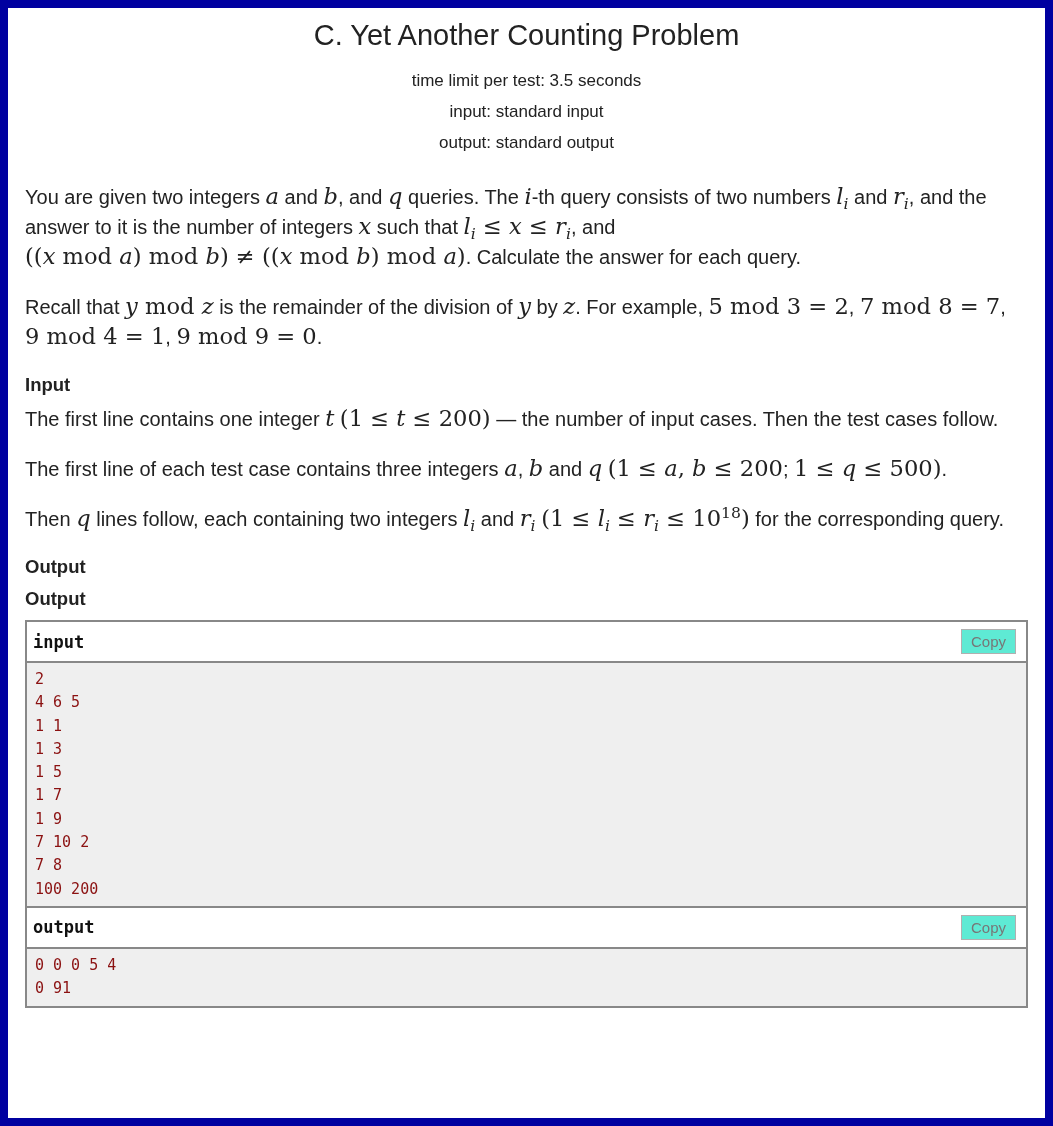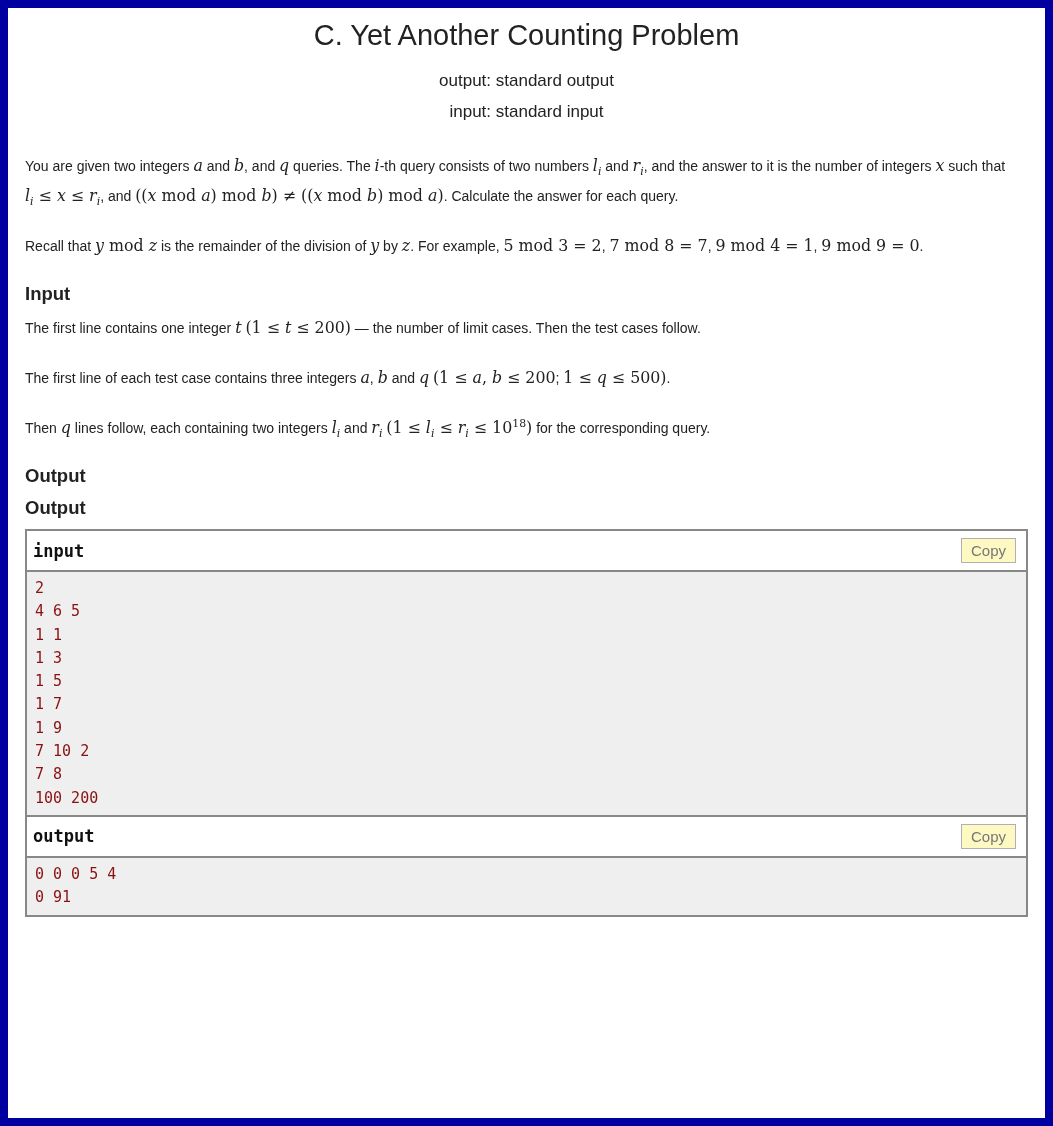--- a/index.html
+++ b/index.html
@@ -30,21 +30,21 @@
     font-size: 29px;
     line-height: 34px;
     font-weight: 400;
     margin: 0;
   }
   .props { text-align: center; margin-top: 13px; }
   .prop { font-size: 17px; line-height: 31px; }
 
   
   .statement { margin-top: 24px; }
-  p.stp { font-size: 14px; line-height: 30px; margin: 0 0 20px 0; }
+  p.stp { font-size: 20px; line-height: 30px; margin: 0 0 20px 0; }
 
   .seg-x { }
   .seg-m, .seg-r, .seg-sub, .seg-sup {
     font-family: "DejaVu Serif", serif;
   }
   .seg-m { font-style: italic; font-size: 1.13em; line-height: 1; }
   .seg-r { font-style: normal; font-size: 1.13em; line-height: 1; }
   .seg-grp { white-space: nowrap; }
   sub.seg-sub { font-style: italic; font-size: 0.78em; line-height: 0; }
   sup.seg-sup { font-style: normal; font-size: 0.78em; line-height: 0; }
@@ -74,21 +74,21 @@
   .sample-title {
     font-family: "DejaVu Sans Mono", monospace;
     font-weight: bold;
     font-size: 17px;
     color: #111;
   }
   .copy-btn {
     font-family: "Liberation Sans", sans-serif;
     font-size: 15px;
     color: var(--copy_text);
-    background: #fef9c3;
+    background: #5eead4;
     border: 1px solid var(--copy_border);
     padding: 3px 9px;
     cursor: pointer;
   }
   .sample-pre {
     margin: 0;
     background: var(--sample_bg);
     color: var(--sample_text);
     font-family: "DejaVu Sans Mono", monospace;
     font-size: 15px;
@@ -100,30 +100,31 @@
 </style>
 </head>
 <body>
 
 <div class="page">
   <div class="inner">
 
     <div class="title">C. Yet Another Counting Problem</div>
 
     <div class="props">
+      <div class="prop">time limit per test: 3.5 seconds</div>
+      <div class="prop">input: standard input</div>
       <div class="prop">output: standard output</div>
-      <div class="prop">input: standard input</div>
     </div>
 
     <div class="statement">
       <p class="stp"><span class="seg-x">You are given two integers </span><span class="seg-m">a</span><span class="seg-x"> and </span><span class="seg-m">b</span><span class="seg-x">, and </span><span class="seg-m">q</span><span class="seg-x"> queries. The </span><span class="seg-m">i</span><span class="seg-x">-th query consists of two numbers </span><span class="seg-grp"><span class="seg-m">l</span><sub class="seg-sub">i</sub></span><span class="seg-x"> and </span><span class="seg-grp"><span class="seg-m">r</span><sub class="seg-sub">i</sub></span><span class="seg-x">, and the answer to it is the number of integers </span><span class="seg-m">x</span><span class="seg-x"> such that </span><span class="seg-grp"><span class="seg-m">l</span><sub class="seg-sub">i</sub><span class="seg-r"> ≤ </span><span class="seg-m">x</span><span class="seg-r"> ≤ </span><span class="seg-m">r</span><sub class="seg-sub">i</sub></span><span class="seg-x">, and </span><span class="seg-grp"><span class="seg-r">((</span><span class="seg-m">x</span><span class="seg-r"> mod </span><span class="seg-m">a</span><span class="seg-r">) mod </span><span class="seg-m">b</span><span class="seg-r">) ≠ ((</span><span class="seg-m">x</span><span class="seg-r"> mod </span><span class="seg-m">b</span><span class="seg-r">) mod </span><span class="seg-m">a</span><span class="seg-r">)</span></span><span class="seg-x">. Calculate the answer for each query.</span></p>
       <p class="stp"><span class="seg-x">Recall that </span><span class="seg-grp"><span class="seg-m">y</span><span class="seg-r"> mod </span><span class="seg-m">z</span></span><span class="seg-x"> is the remainder of the division of </span><span class="seg-m">y</span><span class="seg-x"> by </span><span class="seg-m">z</span><span class="seg-x">. For example, </span><span class="seg-grp"><span class="seg-r">5 mod 3 = 2</span></span><span class="seg-x">, </span><span class="seg-grp"><span class="seg-r">7 mod 8 = 7</span></span><span class="seg-x">, </span><span class="seg-grp"><span class="seg-r">9 mod 4 = 1</span></span><span class="seg-x">, </span><span class="seg-grp"><span class="seg-r">9 mod 9 = 0</span></span><span class="seg-x">.</span></p>
 
       <div class="section-title">Input</div>
-      <p class="stp"><span class="seg-x">The first line contains one integer </span><span class="seg-m">t</span><span class="seg-x"> </span><span class="seg-grp"><span class="seg-r">(1 ≤ </span><span class="seg-m">t</span><span class="seg-r"> ≤ 200)</span></span><span class="seg-x"> — the number of limit cases. Then the test cases follow.</span></p>
+      <p class="stp"><span class="seg-x">The first line contains one integer </span><span class="seg-m">t</span><span class="seg-x"> </span><span class="seg-grp"><span class="seg-r">(1 ≤ </span><span class="seg-m">t</span><span class="seg-r"> ≤ 200)</span></span><span class="seg-x"> — the number of input cases. Then the test cases follow.</span></p>
       <p class="stp"><span class="seg-x">The first line of each test case contains three integers </span><span class="seg-m">a</span><span class="seg-x">, </span><span class="seg-m">b</span><span class="seg-x"> and </span><span class="seg-m">q</span><span class="seg-x"> </span><span class="seg-grp"><span class="seg-r">(1 ≤ </span><span class="seg-m">a</span><span class="seg-r">, </span><span class="seg-m">b</span><span class="seg-r"> ≤ 200</span></span><span class="seg-x">; </span><span class="seg-grp"><span class="seg-r">1 ≤ </span><span class="seg-m">q</span><span class="seg-r"> ≤ 500)</span></span><span class="seg-x">.</span></p>
       <p class="stp"><span class="seg-x">Then </span><span class="seg-m">q</span><span class="seg-x"> lines follow, each containing two integers </span><span class="seg-grp"><span class="seg-m">l</span><sub class="seg-sub">i</sub></span><span class="seg-x"> and </span><span class="seg-grp"><span class="seg-m">r</span><sub class="seg-sub">i</sub></span><span class="seg-x"> </span><span class="seg-grp"><span class="seg-r">(1 ≤ </span><span class="seg-m">l</span><sub class="seg-sub">i</sub><span class="seg-r"> ≤ </span><span class="seg-m">r</span><sub class="seg-sub">i</sub><span class="seg-r"> ≤ 10</span><sup class="seg-sup">18</sup><span class="seg-r">)</span></span><span class="seg-x"> for the corresponding query.</span></p>
 
       <div class="section-title">Output</div>
 
       <div class="section-title">Output</div>
 
       <div class="sample-test">
         <div class="sample-header">
           <span class="sample-title">input</span>

